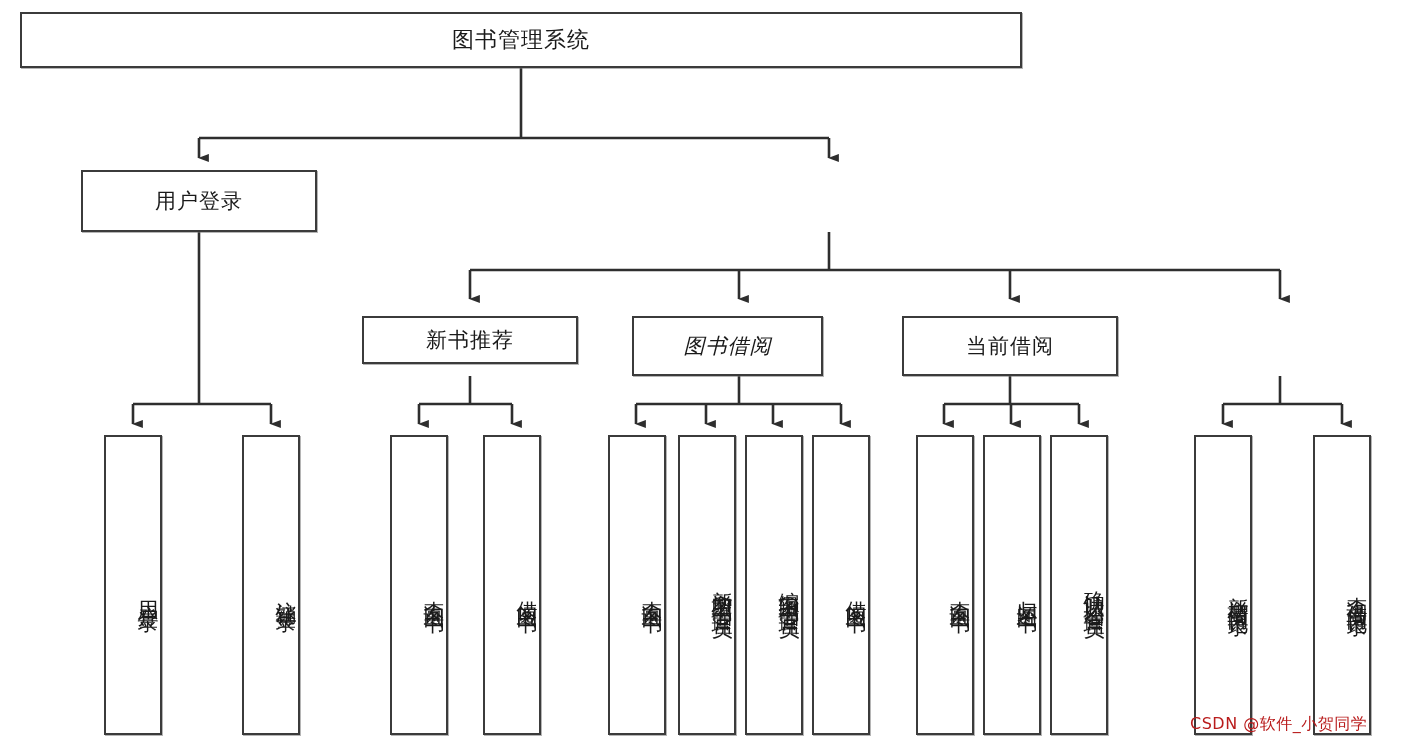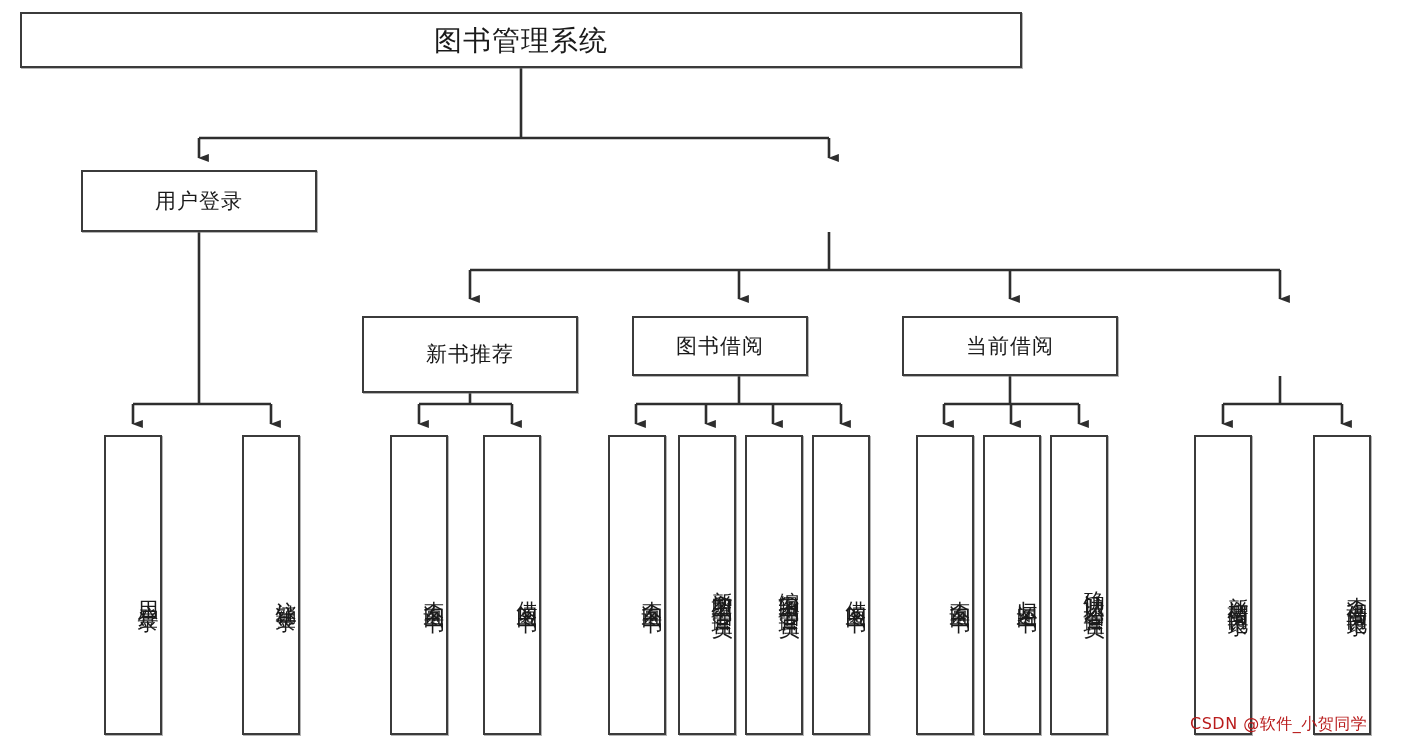--- a/index.html
+++ b/index.html
@@ -37,21 +37,21 @@
     color: #1a1a1a;
     box-shadow: 1px 1px 0 rgba(120,120,120,0.55);
   }
   .node.h {
     font-size: 21px;
     letter-spacing: 1px;
     line-height: 1.25;
     text-align: center;
   }
   .node.root {
-    font-size: 28px;
+    font-size: 22px;
   }
   .node.v {
     writing-mode: vertical-rl;
     text-orientation: upright;
     font-size: 21px;
     letter-spacing: 4px;
     line-height: 1.15;
     align-items: flex-start;
     justify-content: center;
     padding-top: 14px;
@@ -129,24 +129,24 @@
   </svg>
 
   <div class="node h root" style="left:20px; top:12px; width:1002px; height:56px;">
     <span>图书管理系统</span>
   </div>
 
   <div class="node h" style="left:81px; top:170px; width:236px; height:62px;">
     <span>用户登录</span>
   </div>
 
-  <div class="node h" style="left:362px; top:316px; width:216px; height:77px;">
+  <div class="node h" style="left:362px; top:316px; width:216px; height:48px;">
     <span>新书推荐</span>
   </div>
-  <div class="node h" style="left:632px; top:316px; width:176px; height:60px;">
+  <div class="node h" style="left:632px; top:316px; width:191px; height:60px;font-style:italic;">
     <span>图书借阅</span>
   </div>
   <div class="node h" style="left:902px; top:316px; width:216px; height:60px;">
     <span>当前借阅</span>
   </div>
 
   <div class="node v" style="left:104px; top:435px; width:58px; height:300px;">
     <span class="vlabel">用户登录</span>
   </div>
   <div class="node v" style="left:242px; top:435px; width:58px; height:300px;">

